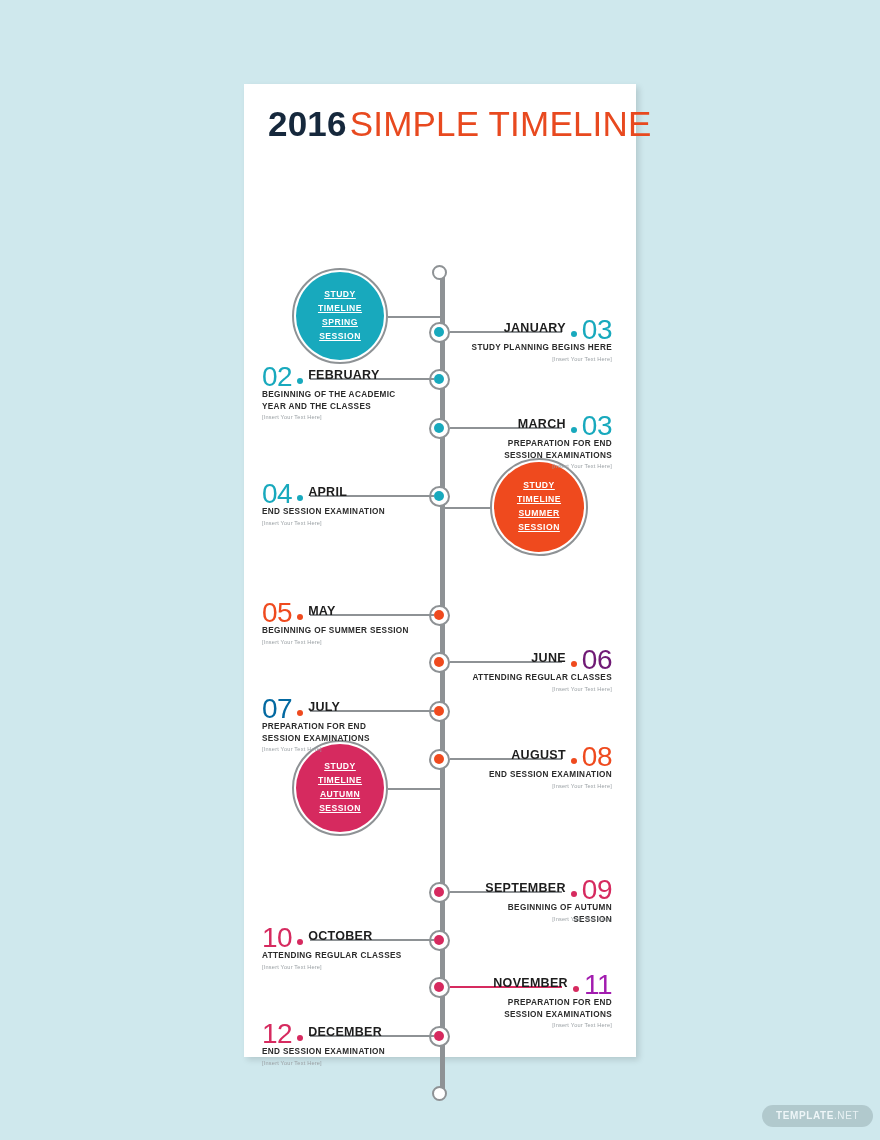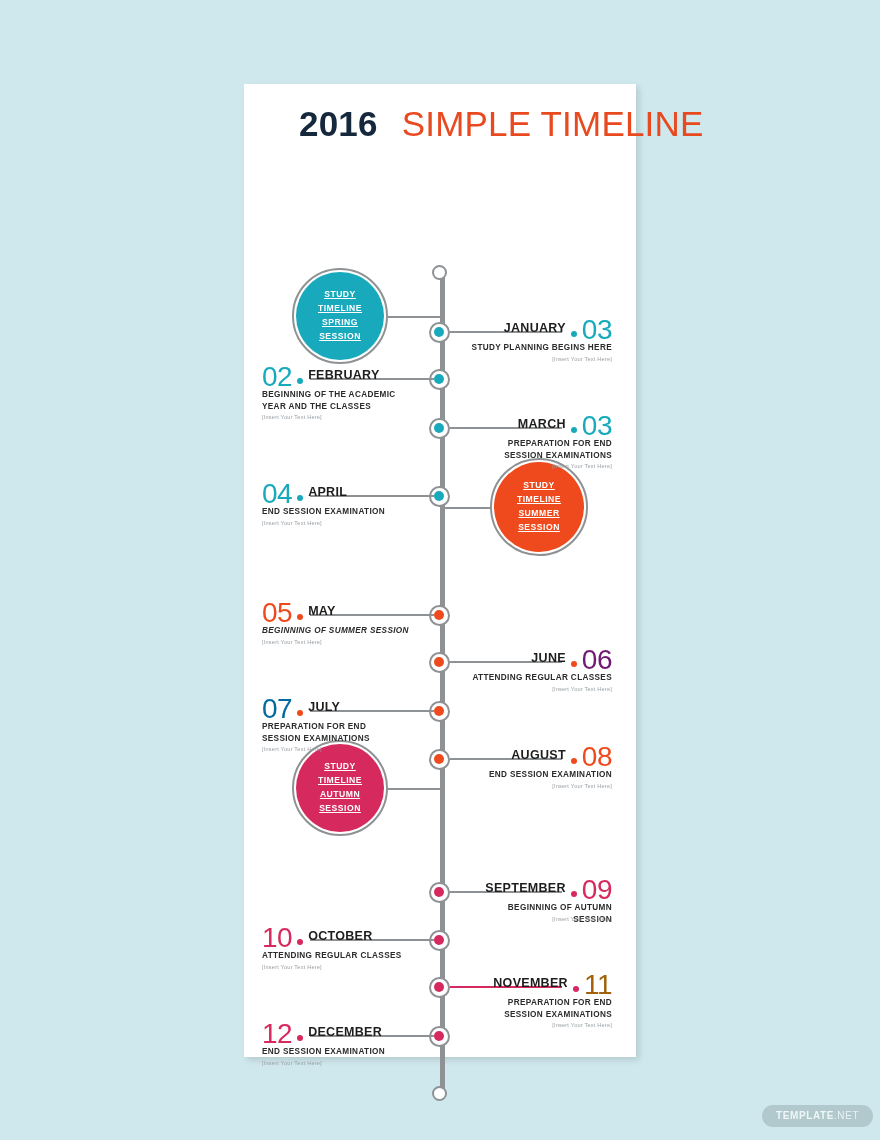--- a/index.html
+++ b/index.html
@@ -30,22 +30,22 @@
   #title {
     position: absolute;
     left: 24px;
     top: 20px;
     width: 350px;
     white-space: nowrap;
     font-size: 35px;
     font-weight: 400;
     letter-spacing: 0.2px;
   }
-  #title .year  { color: #16283c; font-weight: 700; margin-left: 31px; }
-  #title .rest  { color: #e8491f; font-weight: 400; margin-left: 24px; }
+  #title .year  { color: #16283c; font-weight: 700; }
+  #title .rest  { color: #e8491f; font-weight: 400; margin-left: 3px; }
 
   
   #spine {
     position: absolute;
     left: 196px;
     top: 188px;
     width: 5px;
     height: 822px;
     background: #8e9295;
     border-radius: 3px;
@@ -248,21 +248,21 @@
         <div class="head" style="left: 0px;"><span class="num" style="color: rgb(24, 169, 189);">04</span><span class="dot" style="background: rgb(24, 169, 189); margin: 0px 5px 2px;"></span><span class="mon" style="position: relative; top: -7px;">APRIL</span></div>
         <div class="desc" style="top: 26px; left: 0px; width: 100%;">END SESSION EXAMINATION</div>
         <div class="ins" style="top: 40px; left: 0px; width: 100%;">[Insert Your Text Here]</div>
       </div>
       <div class="node" style="top: 521px;">
         <i style="background: rgb(239, 74, 30);"></i>
       </div>
       <div class="conn" style="background: rgb(142, 146, 149); top: 530px; left: 66px; width: 124px;"></div>
       <div class="entry left" style="top: 515px; left: 18px; width: 150px;">
         <div class="head" style="left: 0px;"><span class="num" style="color: rgb(239, 74, 30);">05</span><span class="dot" style="background: rgb(239, 74, 30); margin: 0px 5px 2px;"></span><span class="mon" style="position: relative; top: -7px;">MAY</span></div>
-        <div class="desc" style="top: 26px; left: 0px; width: 100%; font-style: italic;">BEGINNING OF SUMMER SESSION</div>
+        <div class="desc" style="top: 26px; left: 0px; width: 100%;">BEGINNING OF SUMMER SESSION</div>
         <div class="ins" style="top: 40px; left: 0px; width: 100%;">[Insert Your Text Here]</div>
       </div>
       <div class="node" style="top: 568px;">
         <i style="background: rgb(239, 74, 30);"></i>
       </div>
       <div class="conn" style="background: rgb(142, 146, 149); top: 577px; left: 206px; width: 112px;"></div>
       <div class="entry right" style="top: 562px; left: 226px; width: 142px;">
         <div class="head" style="right: 0px;"><span class="mon" style="position: relative; top: -7px;">JUNE</span><span class="dot" style="background: rgb(239, 74, 30); margin: 0px 5px 2px;"></span><span class="num" style="color: #701a75;">06</span></div>
         <div class="desc" style="top: 26px; right: 0px; width: 100%;">ATTENDING REGULAR CLASSES</div>
         <div class="ins" style="top: 40px; right: 0px; width: 100%;">[Insert Your Text Here]</div>
@@ -302,21 +302,21 @@
       <div class="entry left" style="top: 840px; left: 18px; width: 150px;">
         <div class="head" style="left: 0px;"><span class="num" style="color: rgb(214, 42, 95);">10</span><span class="dot" style="background: rgb(214, 42, 95); margin: 0px 5px 2px;"></span><span class="mon" style="position: relative; top: -7px;">OCTOBER</span></div>
         <div class="desc" style="top: 26px; left: 0px; width: 100%;">ATTENDING REGULAR CLASSES</div>
         <div class="ins" style="top: 40px; left: 0px; width: 100%;">[Insert Your Text Here]</div>
       </div>
       <div class="node" style="top: 893px;">
         <i style="background: rgb(214, 42, 95);"></i>
       </div>
       <div class="conn" style="background: rgb(214, 42, 95); top: 902px; left: 206px; width: 112px;"></div>
       <div class="entry right" style="top: 887px; left: 226px; width: 142px;">
-        <div class="head" style="right: 0px;"><span class="mon" style="position: relative; top: -7px;">NOVEMBER</span><span class="dot" style="background: rgb(214, 42, 95); margin: 0px 5px 2px;"></span><span class="num" style="color: #a16207;">11</span></div>
+        <div class="head" style="right: 0px;"><span class="mon" style="position: relative; top: -7px;">NOVEMBER</span><span class="dot" style="background: rgb(214, 42, 95); margin: 0px 5px 2px;"></span><span class="num" style="color: #a21caf;">11</span></div>
         <div class="desc" style="top: 26px; right: 0px; width: 100%;">PREPARATION FOR END
 SESSION EXAMINATIONS</div>
         <div class="ins" style="top: 51px; right: 0px; width: 100%;">[Insert Your Text Here]</div>
       </div>
       <div class="node" style="top: 942px;">
         <i style="background: rgb(214, 42, 95);"></i>
       </div>
       <div class="conn" style="background: rgb(142, 146, 149); top: 951px; left: 66px; width: 124px;"></div>
       <div class="entry left" style="top: 936px; left: 18px; width: 150px;">
         <div class="head" style="left: 0px;"><span class="num" style="color: rgb(214, 42, 95);">12</span><span class="dot" style="background: rgb(214, 42, 95); margin: 0px 5px 2px;"></span><span class="mon" style="position: relative; top: -7px;">DECEMBER</span></div>

